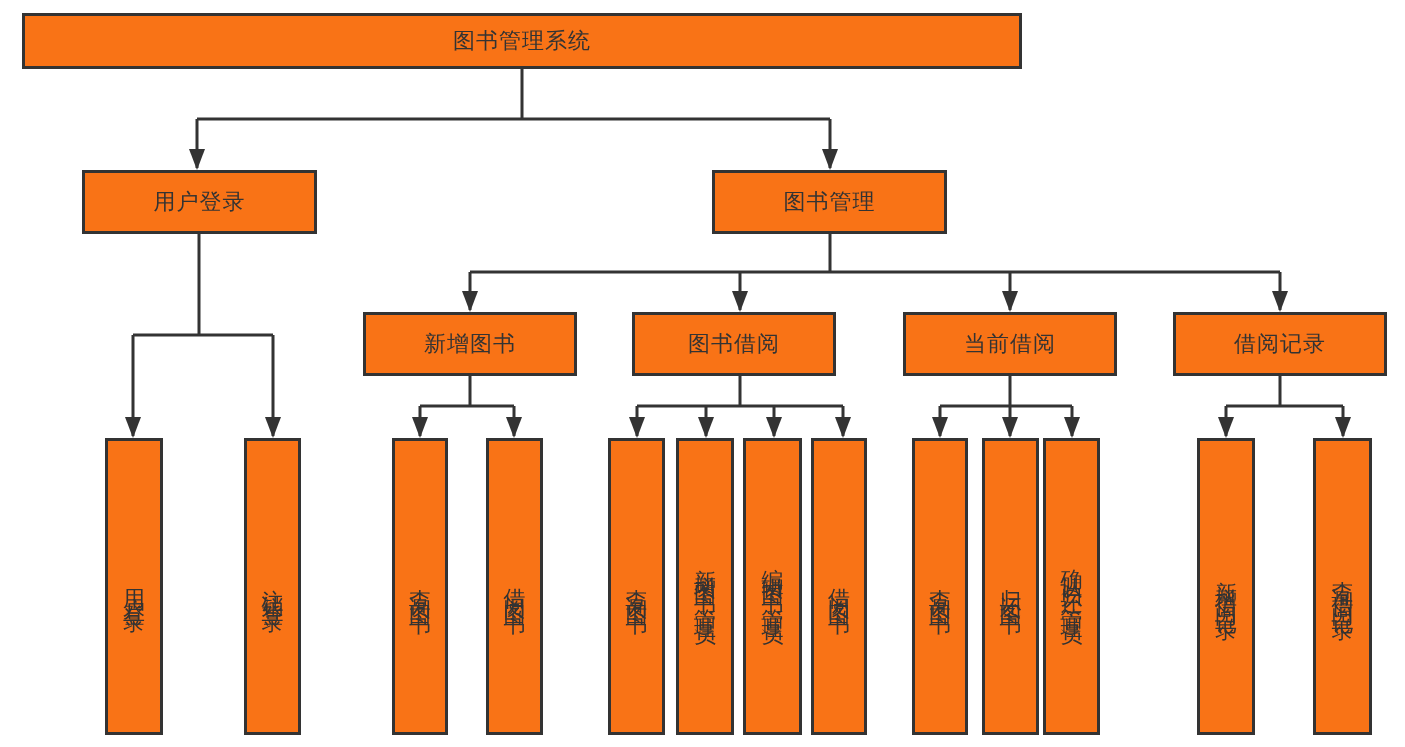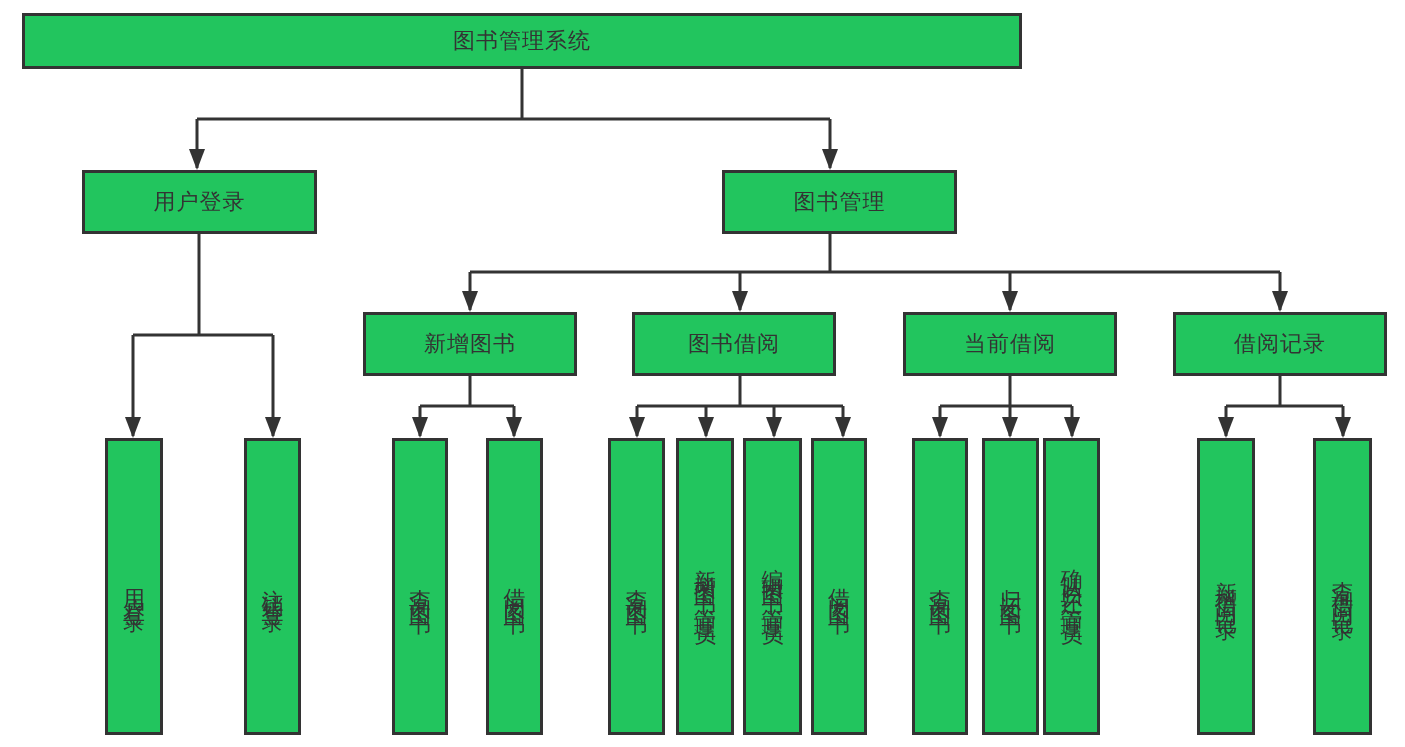--- a/index.html
+++ b/index.html
@@ -8,21 +8,21 @@
     position:relative;
     width:1405px;
     height:747px;
     background:#ffffff;
     font-family:"Liberation Sans", sans-serif;
     overflow:hidden;
   }
   .connectors { position:absolute; left:0; top:0; width:1405px; height:747px; }
   .node {
     position:absolute;
-    background:#22c55e;
+    background:#f97316;
     border:3px solid #333333;
     color:#333333;
     display:flex;
     align-items:center;
     justify-content:center;
     text-align:center;
   }
   .h-node { font-size:22px; letter-spacing:1px; }
   .v-node .v-label {
     writing-mode:vertical-rl;
@@ -80,21 +80,21 @@
     </g>
   </svg>
 
   <div class="node h-node" style="left:22px; top:13px; width:1000px; height:56px;">
     <span>图书管理系统</span>
   </div>
 
   <div class="node h-node" style="left:82px; top:170px; width:235px; height:64px;">
     <span>用户登录</span>
   </div>
-  <div class="node h-node" style="left:712px; top:170px; width:235px; height:64px;margin-left:10px;">
+  <div class="node h-node" style="left:712px; top:170px; width:235px; height:64px;">
     <span>图书管理</span>
   </div>
 
   <div class="node h-node" style="left:363px; top:312px; width:214px; height:64px;">
     <span>新增图书</span>
   </div>
   <div class="node h-node" style="left:632px; top:312px; width:204px; height:64px;">
     <span>图书借阅</span>
   </div>
   <div class="node h-node" style="left:903px; top:312px; width:214px; height:64px;">

